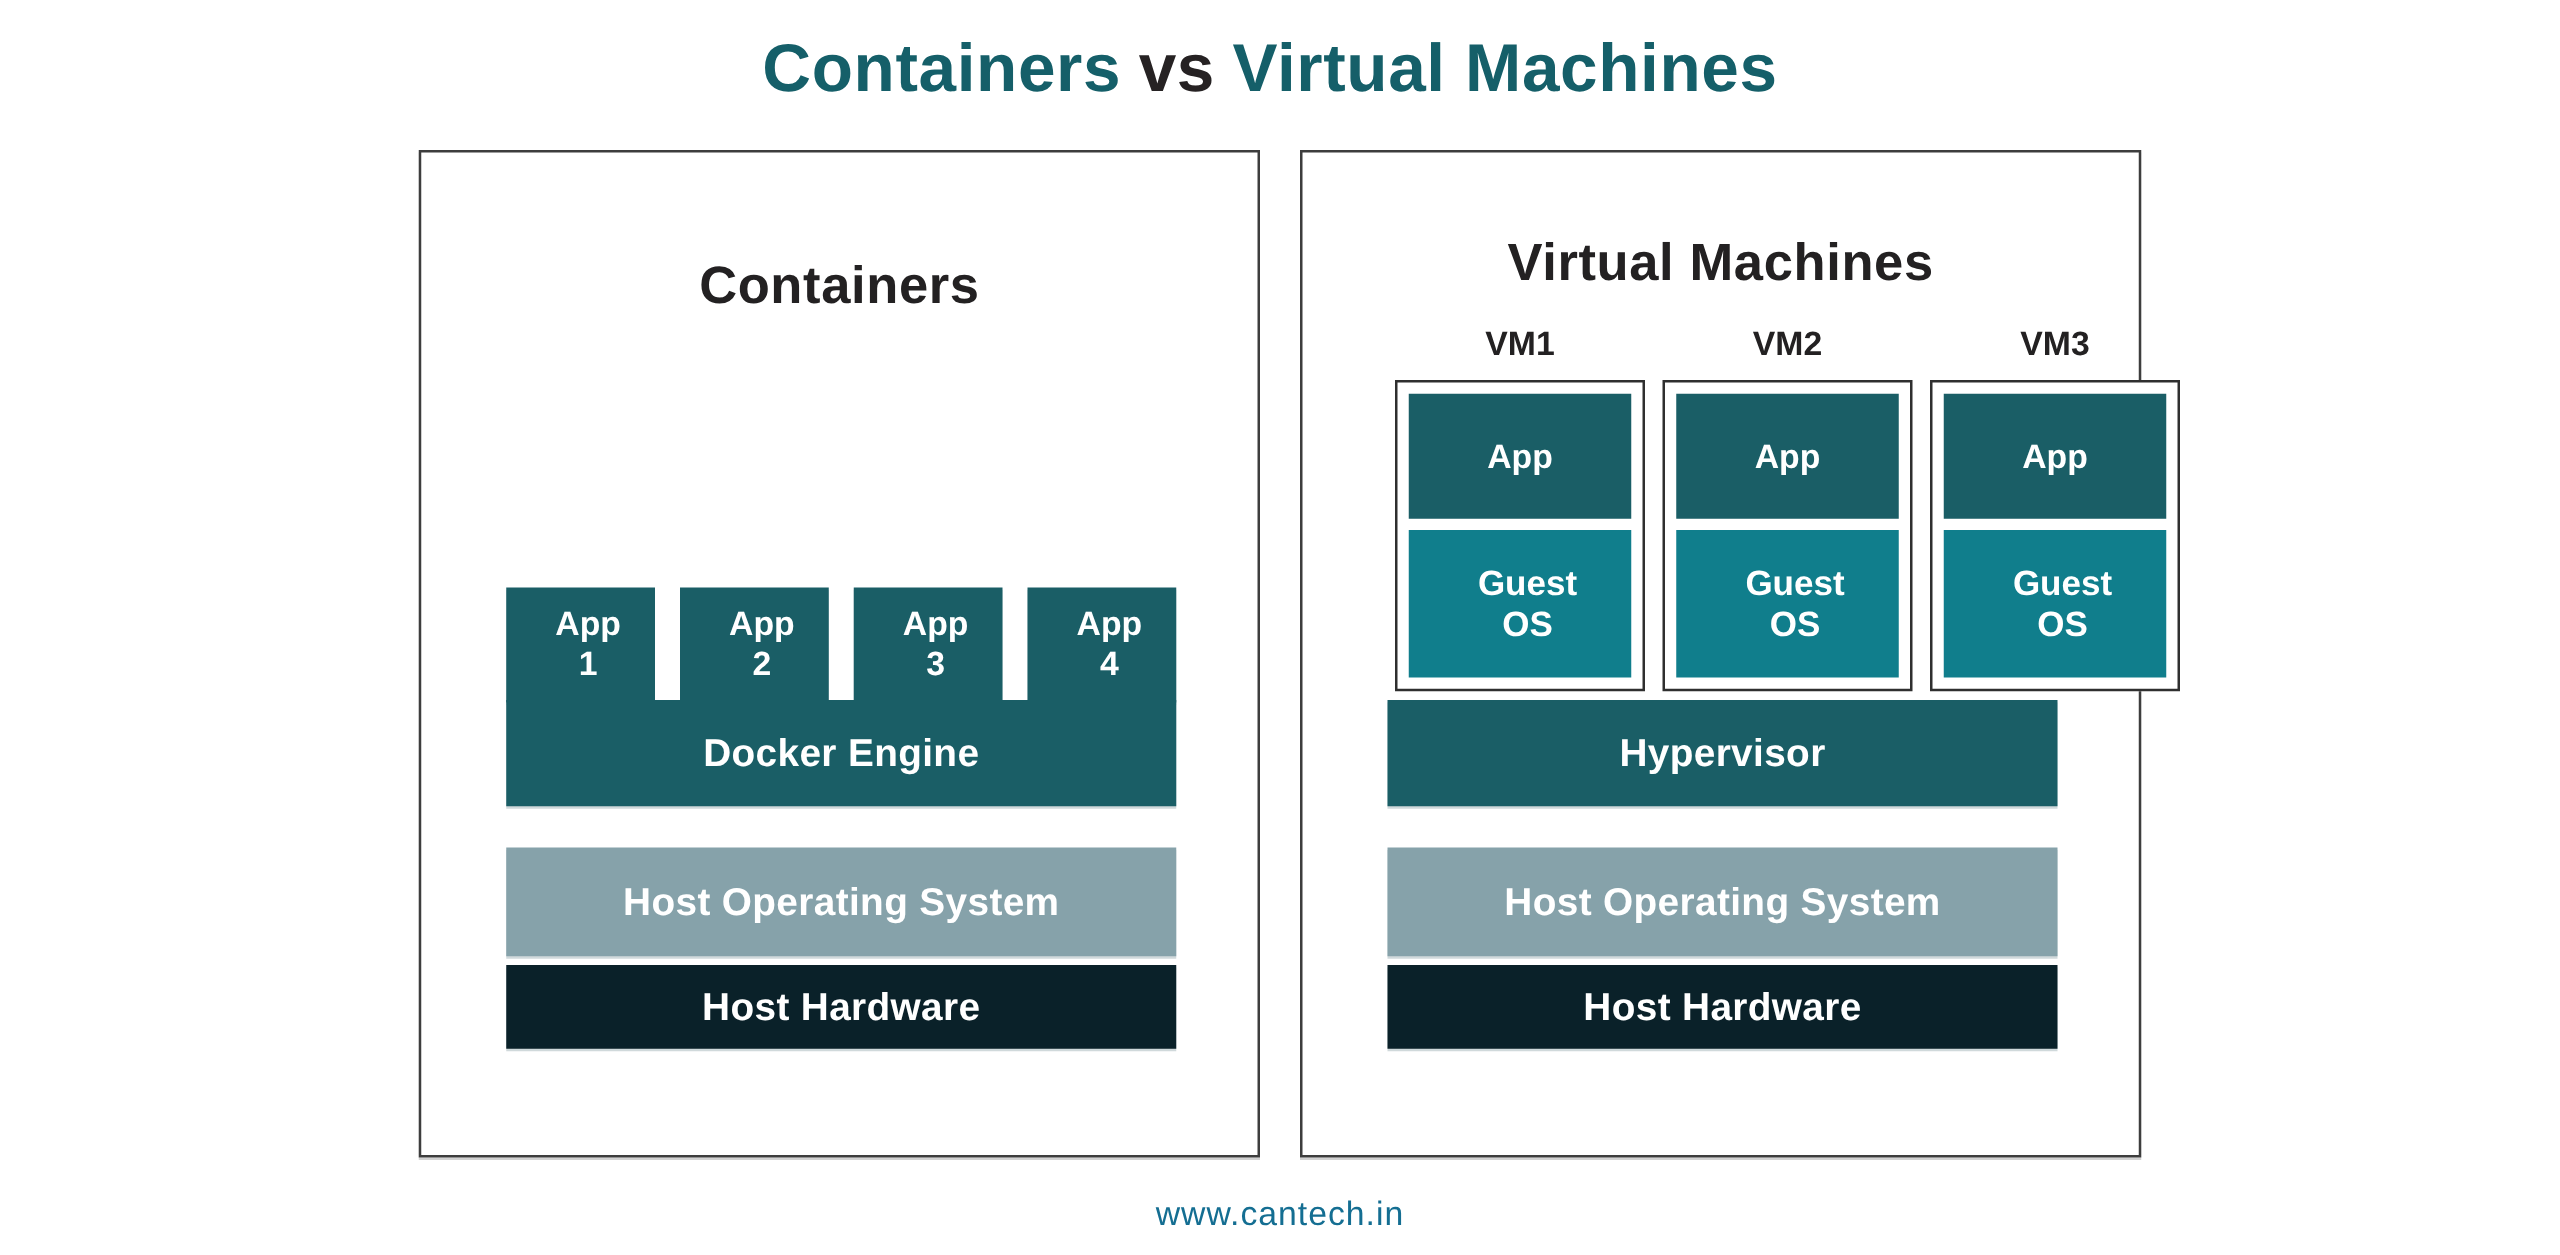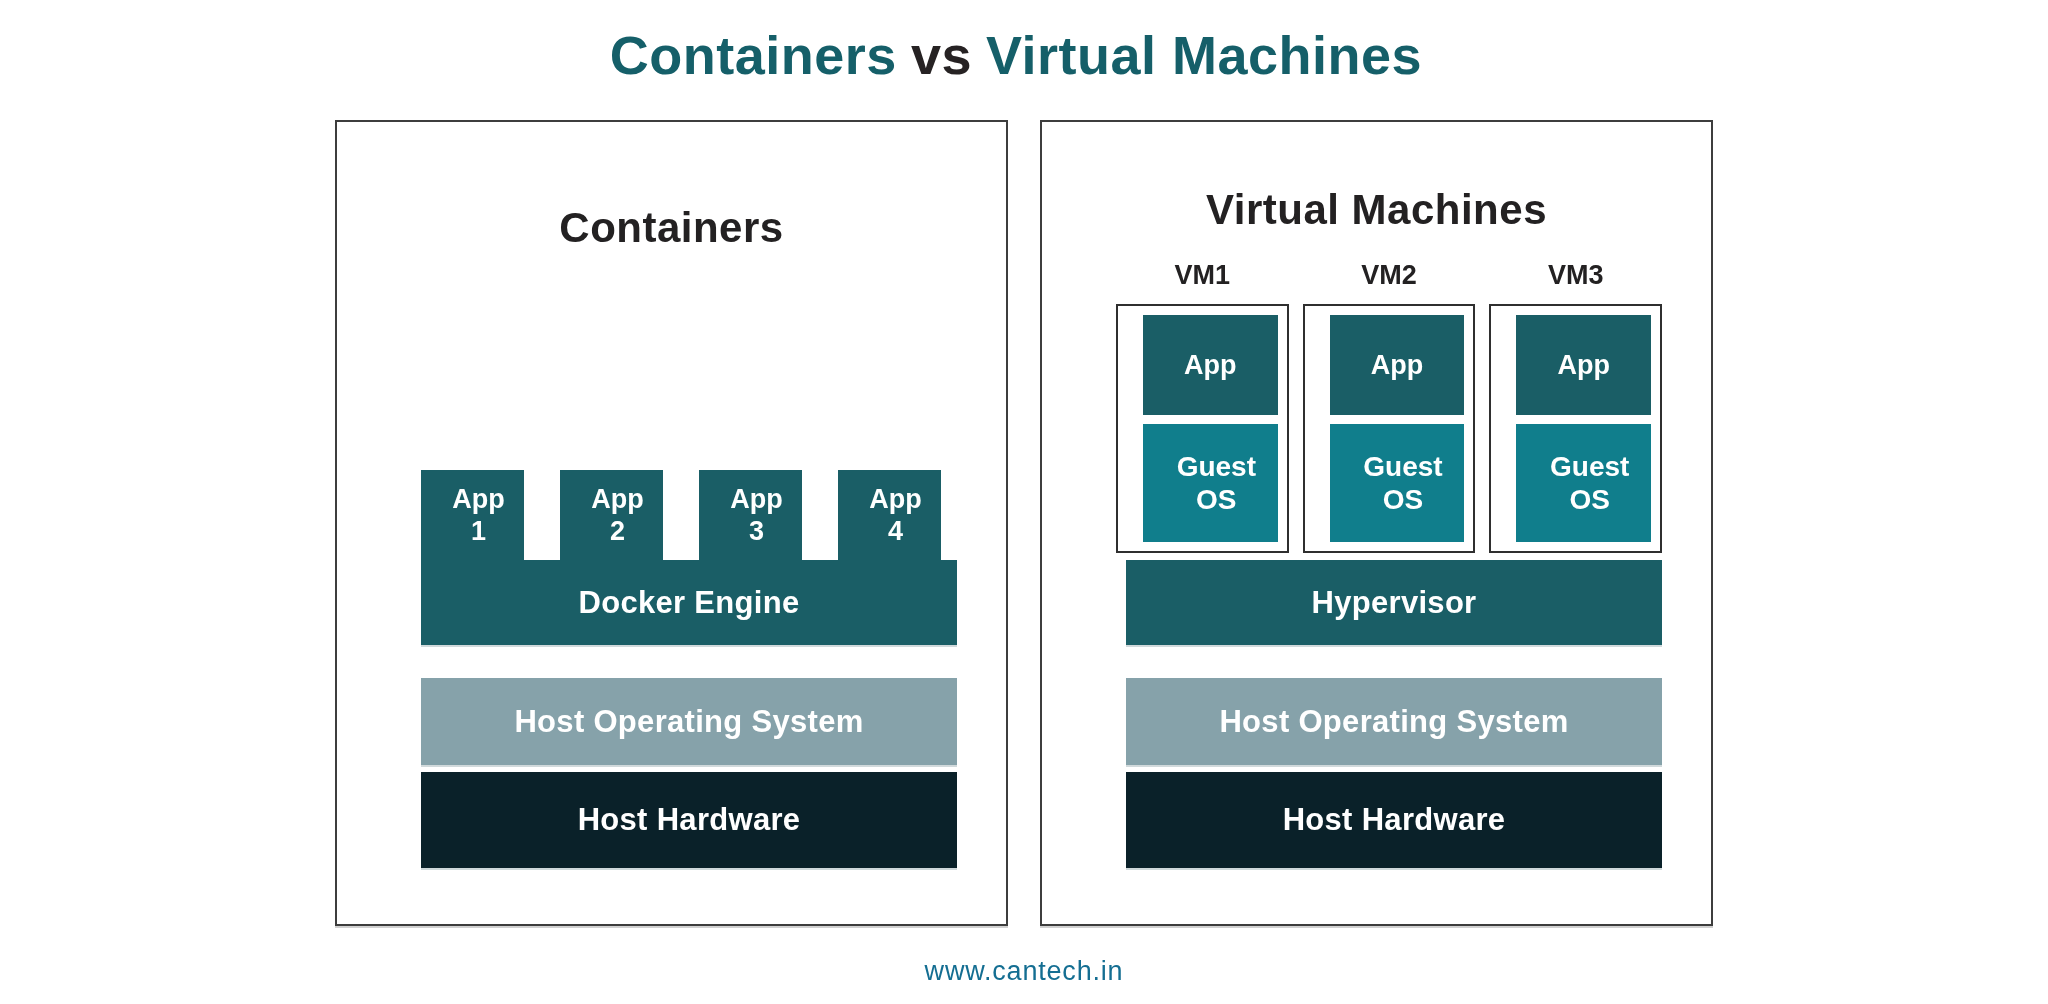--- a/index.html
+++ b/index.html
@@ -60,21 +60,20 @@
 
   
   .box {
     display: flex;
     align-items: center;
     justify-content: center;
     text-align: center;
     color: #ffffff;
     font-weight: 700;
     box-shadow: 0 2px 0 rgba(170,185,190,0.55);
-    margin-left: 16px;
   }
   .bg-dark-teal  { background: #1A5E66; }
   .bg-guest-teal { background: #107E8C; }
   .bg-os-gray    { background: #86A2AA; }
   .bg-hardware   { background: #0A2129; }
 
   .multiline { white-space: pre-line; line-height: 1.18; padding-left: 12px; }
 
   
   .app-row {
@@ -94,28 +93,28 @@
   
   .layer {
     position: absolute;
     left: 68px;
     width: 536px;
     font-size: 31px;
     letter-spacing: 0.3px;
   }
   .layer-1 { top: 438px; height: 85px; }
   .layer-2 { top: 556px; height: 87px; }
-  .layer-3 { top: 650px; height: 96px; }
+  .layer-3 { top: 650px; height: 67px; }
 
   
   .vm-row {
     position: absolute;
     left: 74px;
     top: 138px;
-    width: 546px;
+    width: 628px;
     display: flex;
     gap: 14px;
   }
   .vm-col {
     flex: 1;
     display: flex;
     flex-direction: column;
   }
   .vm-label {
     text-align: center;

